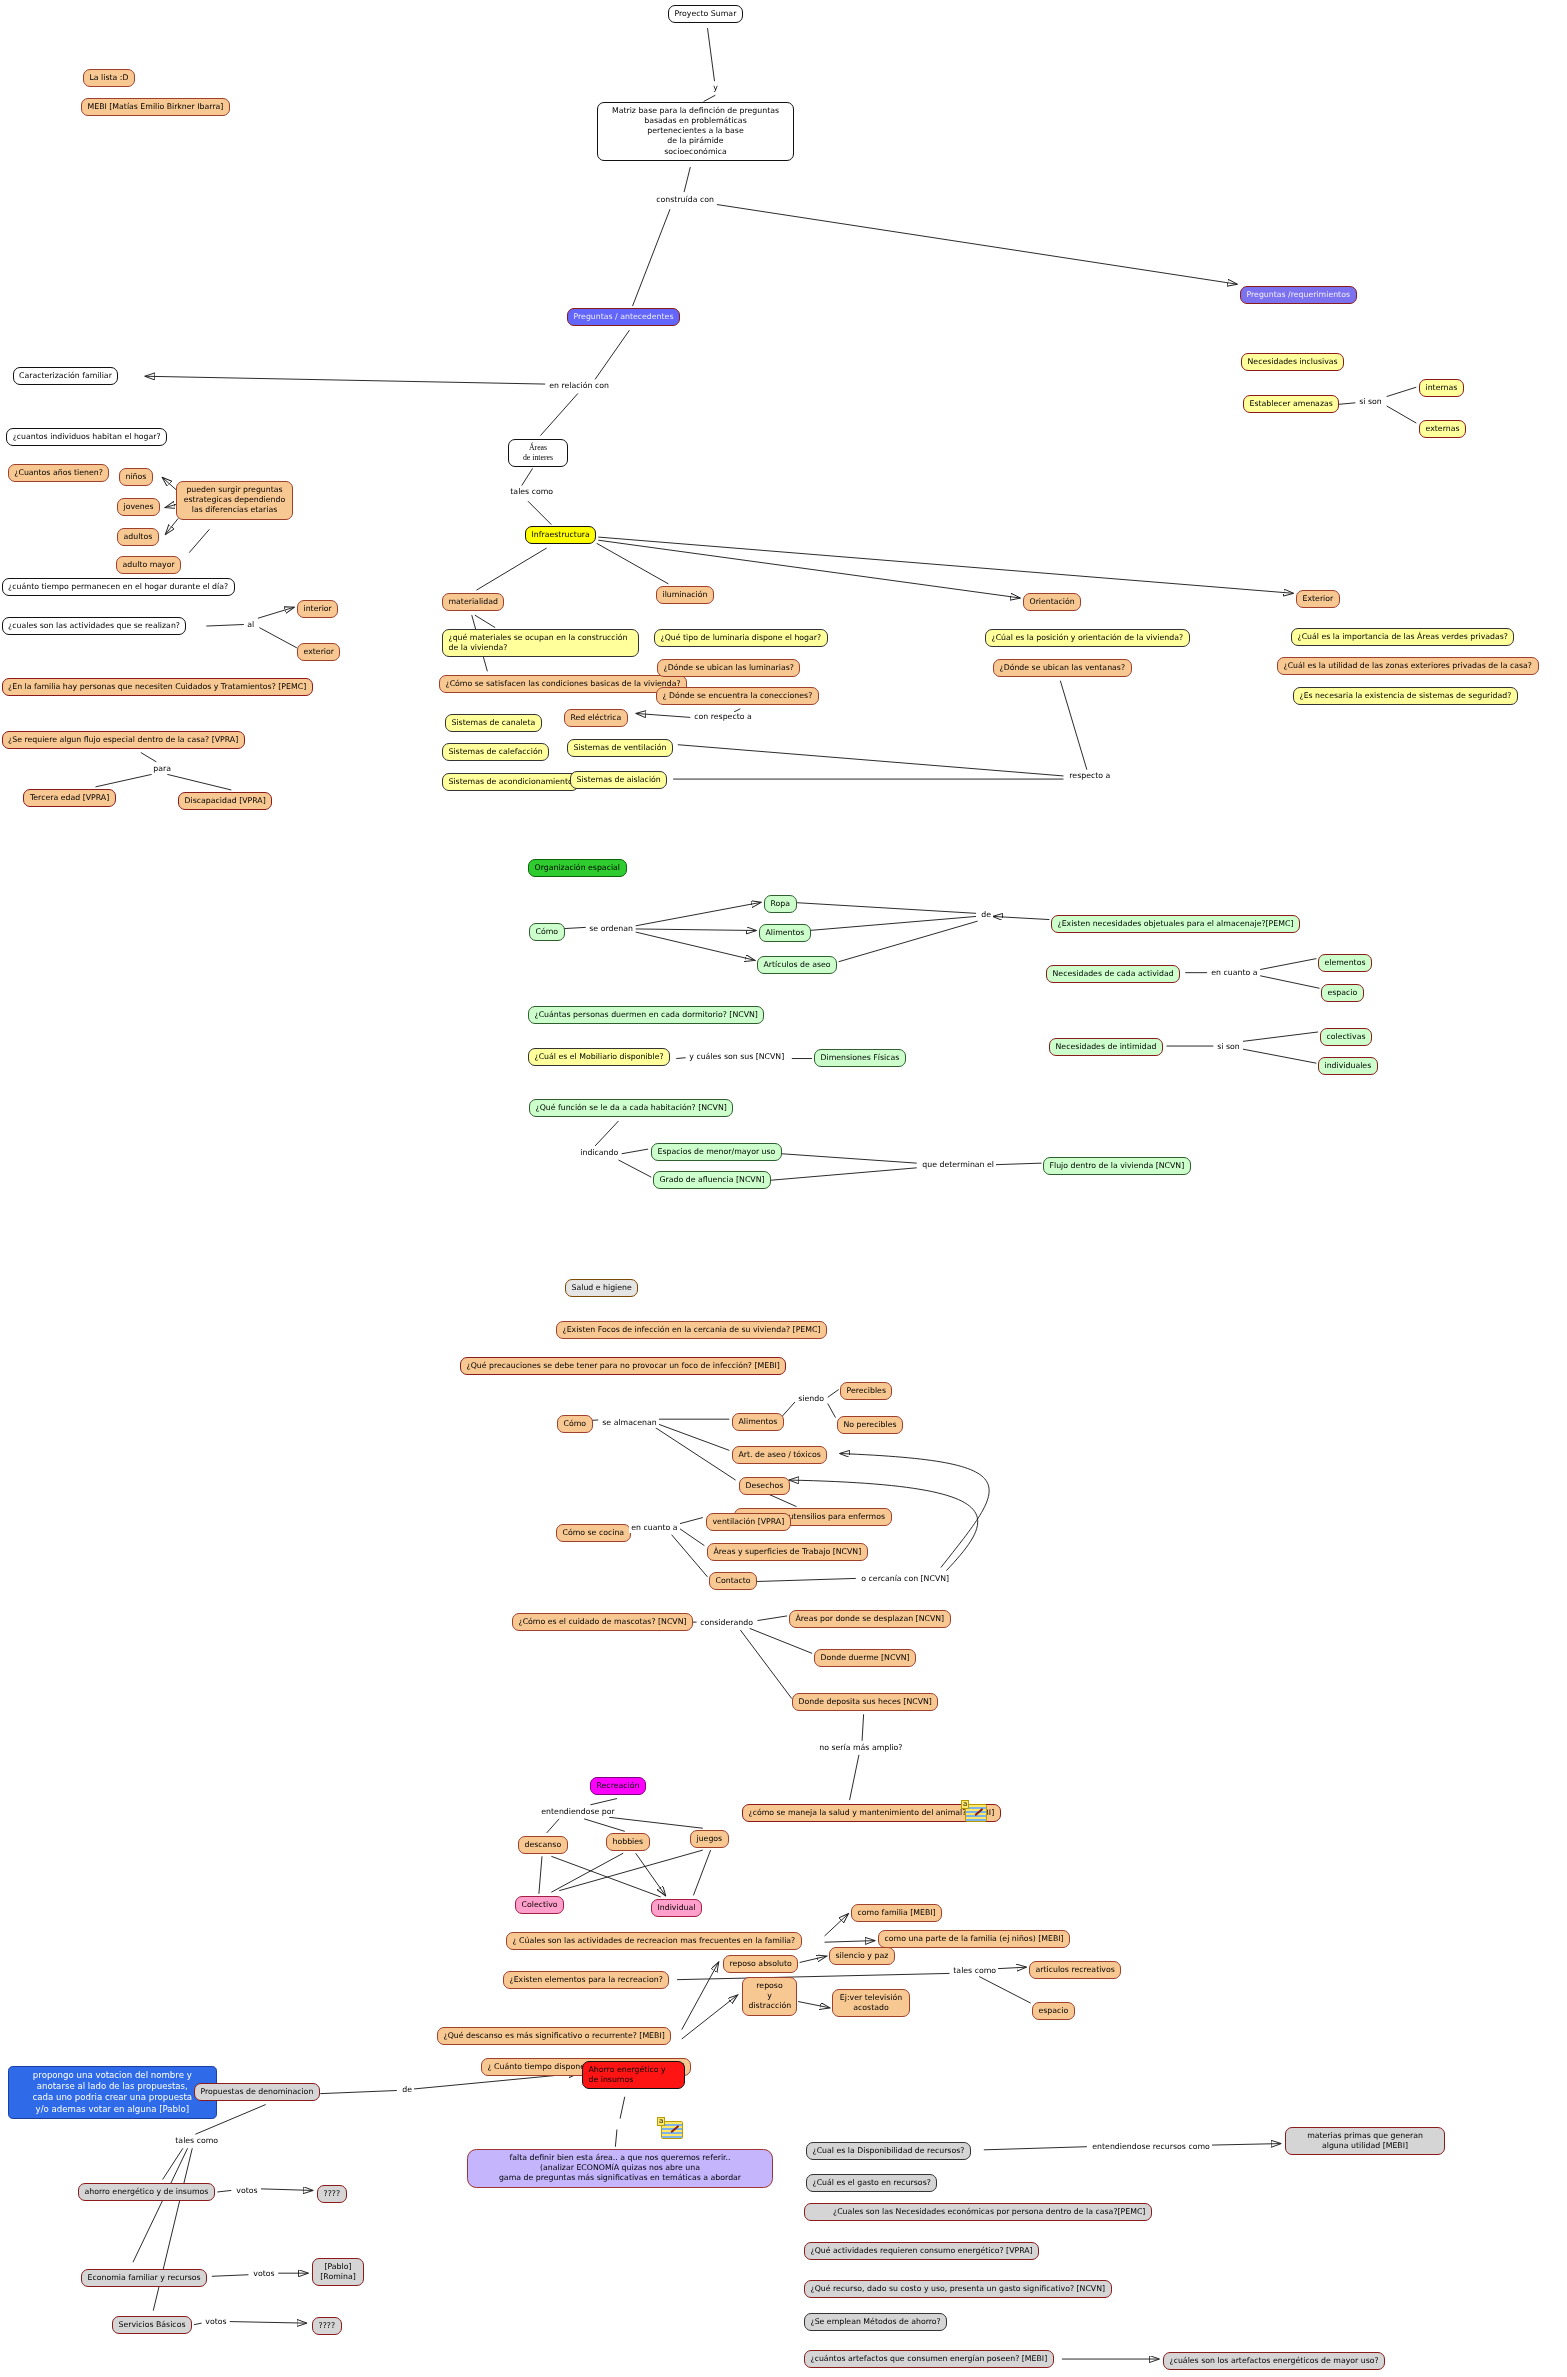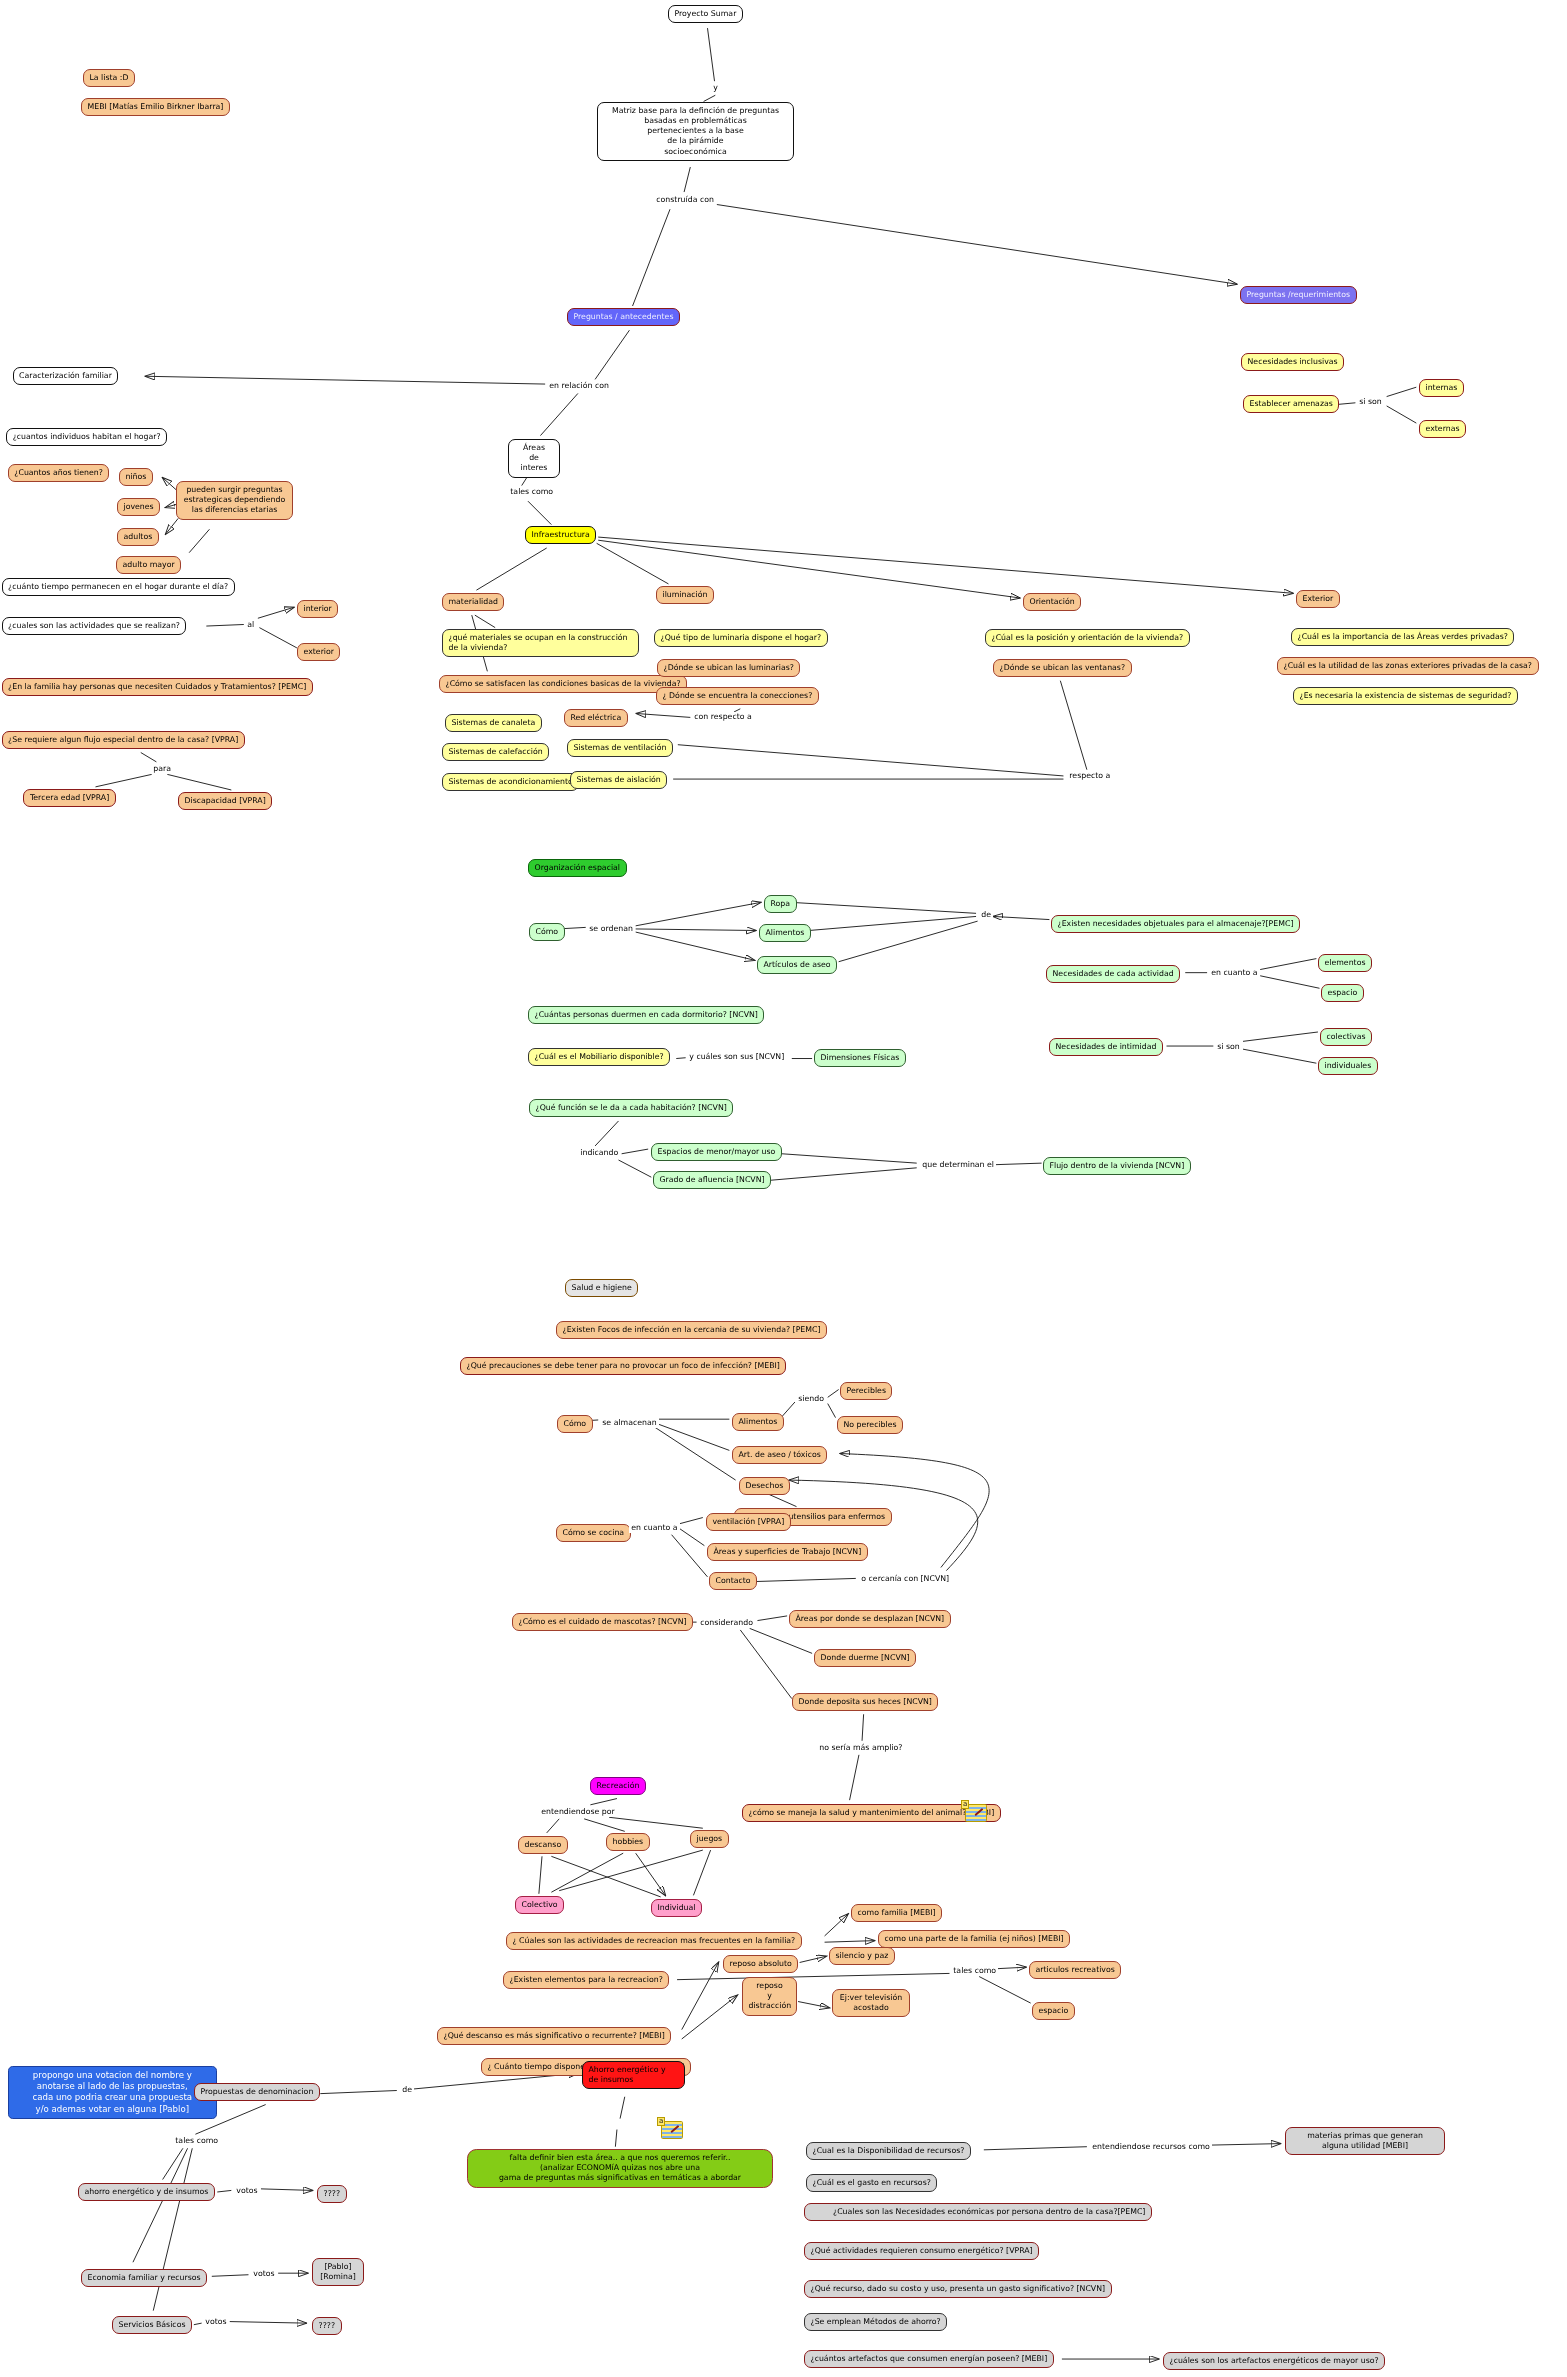--- a/index.html
+++ b/index.html
@@ -20,21 +20,21 @@
   .lgreen-m{background:#CCFFCC;border:1.6px solid #8B1A1A;}
   .orange{background:#e5e5e5;border:0.8px solid #7A4A00;}
   .magenta{background:#FF00FF;border:0.8px solid #800080;}
   .pink{background:#FF9FCB;border:1.6px solid #A41E44;}
   .red{background:#FF1414;border:0.8px solid #111;}
   .gray-m{background:#D5D5D5;border:1.6px solid #8B1A1A;}
   .gray-k{background:#D5D5D5;border:0.8px solid #333;}
   .blue{background:#6366FA;border:0.8px solid #8B1A1A;color:#EDEDFF;}
   .violet{background:#7C72F0;border:1.6px solid #8B1A1A;color:#F2F0FF;}
   .bluenote{background:#2F6BE8;border:1.6px solid #1A3FA0;color:#fff;border-radius:4.7px;font-size:8.6px;}
-  .graynote{background:#84cc16;border:1.6px solid #A03333;border-radius:9.4px;}
+  .graynote{background:#c4b5fd;border:1.6px solid #A03333;border-radius:9.4px;}
   .label{background:#ffffff;border:none;border-radius:0;padding:0 2.3px;white-space:nowrap;z-index:3;}
   .ta-l{text-align:left;}
   .note-icon{position:absolute;width:20px;height:15.6px;z-index:4;display:block;
     background:repeating-linear-gradient(#FFE868 0 2.3px,#7FB2E8 2.3px 3.9px);
     border:0.8px solid #B89B00;border-radius:1.6px;}
   .note-icon::before{content:"a";position:absolute;left:-4.7px;top:-5.5px;font-size:7px;color:#222;
     background:#FFE868;border:0.8px solid #B89B00;padding:0 0.8px;line-height:1;}
   .note-icon::after{content:"";position:absolute;right:1.6px;top:5.5px;width:10px;height:2.3px;
     background:#8B1A1A;transform:rotate(-40deg);border-radius:0.8px;}
 </style>
@@ -187,21 +187,21 @@
 estrategicas dependiendo
 las diferencias etarias</div>
     <div class="node white" style="left: 1.6px; top: 578px;">¿cuánto tiempo permanecen en el hogar durante el día?</div>
     <div class="node white" style="left: 1.6px; top: 617px;">¿cuales son las actividades que se realizan?</div>
     <div class="node peach" style="left: 297px; top: 600px;">interior</div>
     <div class="node peach" style="left: 297px; top: 643px;">exterior</div>
     <div class="node peach-thick" style="left: 1.6px; top: 678px;">¿En la familia hay personas que necesiten Cuidados y Tratamientos? [PEMC]</div>
     <div class="node peach-thick" style="left: 1.6px; top: 731px;">¿Se requiere algun flujo especial dentro de la casa? [VPRA]</div>
     <div class="node peach-thick" style="left: 23.4px; top: 789px;">Tercera edad [VPRA]</div>
     <div class="node peach-thick" style="left: 178px; top: 792px;">Discapacidad [VPRA]</div>
-    <div class="node white" style="left: 508px; top: 439px; width: 52px;">Áreas
+    <div class="node white" style="left: 508px; top: 439px; width: 60px; font-family: Liberation Serif, serif;">Áreas
 de interes</div>
     <div class="node infra" style="left: 525px; top: 526px;">Infraestructura</div>
     <div class="node peach" style="left: 442px; top: 593px;">materialidad</div>
     <div class="node lyellow ta-l" style="left: 442px; top: 629px; width: 197px;">¿qué materiales se ocupan en la construcción
 de la vivienda?</div>
     <div class="node peach" style="left: 439px; top: 675px;">¿Cómo se satisfacen las condiciones basicas de la vivienda?</div>
     <div class="node lyellow" style="left: 445px; top: 714px;">Sistemas de canaleta</div>
     <div class="node lyellow" style="left: 442px; top: 743px;">Sistemas de calefacción</div>
     <div class="node lyellow" style="left: 442px; top: 773px;">Sistemas de acondicionamiento</div>
     <div class="node peach" style="left: 564px; top: 709px;">Red eléctrica</div>

